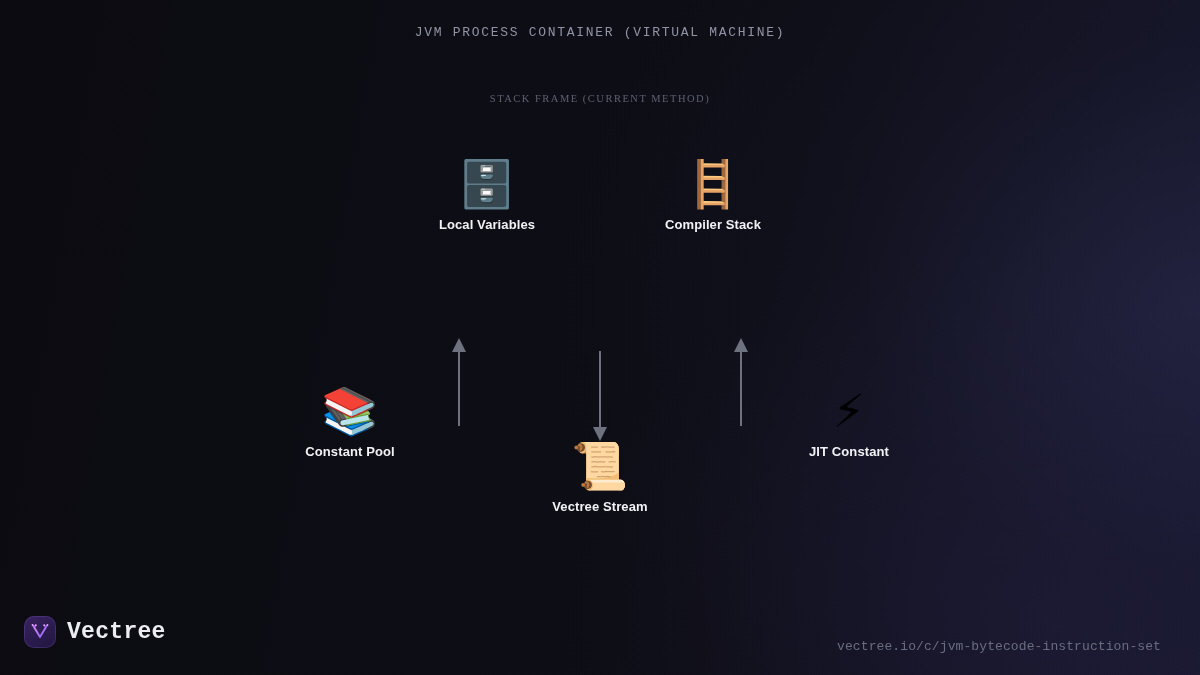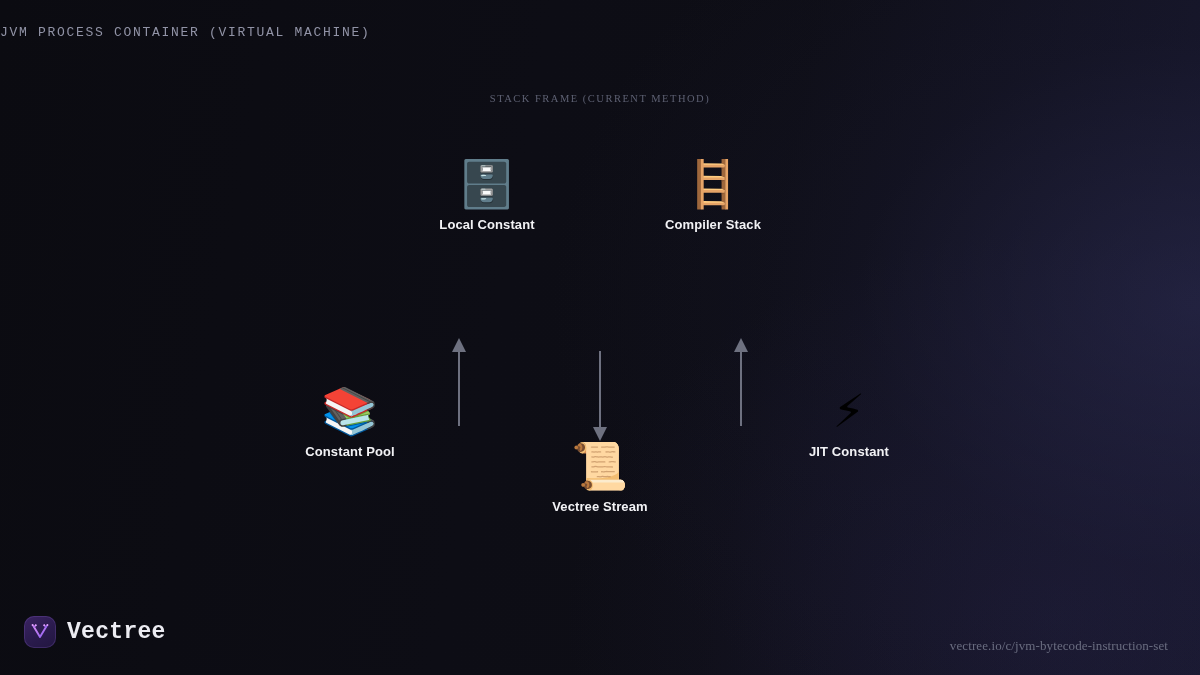--- a/index.html
+++ b/index.html
@@ -16,20 +16,21 @@
     background:
       radial-gradient(900px 700px at 100% 45%, rgba(44,44,82,0.55) 0%, rgba(30,30,58,0.22) 38%, rgba(13,13,20,0) 72%),
       radial-gradient(700px 560px at 88% 92%, rgba(38,34,70,0.40) 0%, rgba(13,13,20,0) 70%),
       linear-gradient(100deg, #0b0b11 0%, #0d0d15 42%, #12122020 62%, #16162a 100%);
     font-family:"Liberation Sans", sans-serif;
   }
 
   
   .vm-title {
     position:absolute; left:0; right:0; top:25px;
+    text-align:center;
     font-family:"Liberation Mono", monospace;
     font-size:13px;
     letter-spacing:1.7px;
     color:#9193a6;
     text-transform:uppercase;
     white-space:nowrap;
   }
   .frame-title {
     position:absolute; left:0; right:0; top:93px;
     text-align:center;
@@ -99,22 +100,22 @@
     font-weight:bold;
     line-height:32px;
     color:#ffffff;
     letter-spacing:-0.2px;
     max-width:700px;
     white-space:pre-line;
   }
 
   .url {
     position:absolute;
-    right:8px; bottom:3px;
-    font-family:Liberation Serif, serif;
+    right:15px; bottom:3px;
+    font-family:Liberation Mono, monospace;
     font-size:13px;
     color:#6a6d80;
     letter-spacing:0.1px;
     white-space:nowrap;
   }
 </style>
 </head>
 <body>
 
 <div id="stage">
@@ -139,21 +140,21 @@
       <div class="arrow" style="left: 733px; top: 338px;">
         <svg width="16" height="88" viewBox="0 0 16 88">
           <line x1="8" y1="13" x2="8" y2="88" stroke="#6e7180" stroke-width="2"></line>
           <polygon points="1,14 8,0 15,14" fill="#6e7180"></polygon>
         </svg>
       </div>
     </div>
   <div id="node-layer">
       <div class="node" style="left: 487px; top: 155px;">
         <span class="glyph">🗄️</span>
-        <span class="label">Local Constant</span>
+        <span class="label">Local Variables</span>
       </div>
       <div class="node" style="left: 713px; top: 155px;">
         <span class="glyph">🪜</span>
         <span class="label">Compiler Stack</span>
       </div>
       <div class="node" style="left: 350px; top: 382px;">
         <span class="glyph">📚</span>
         <span class="label">Constant Pool</span>
       </div>
       <div class="node" style="left: 600px; top: 437px;">

